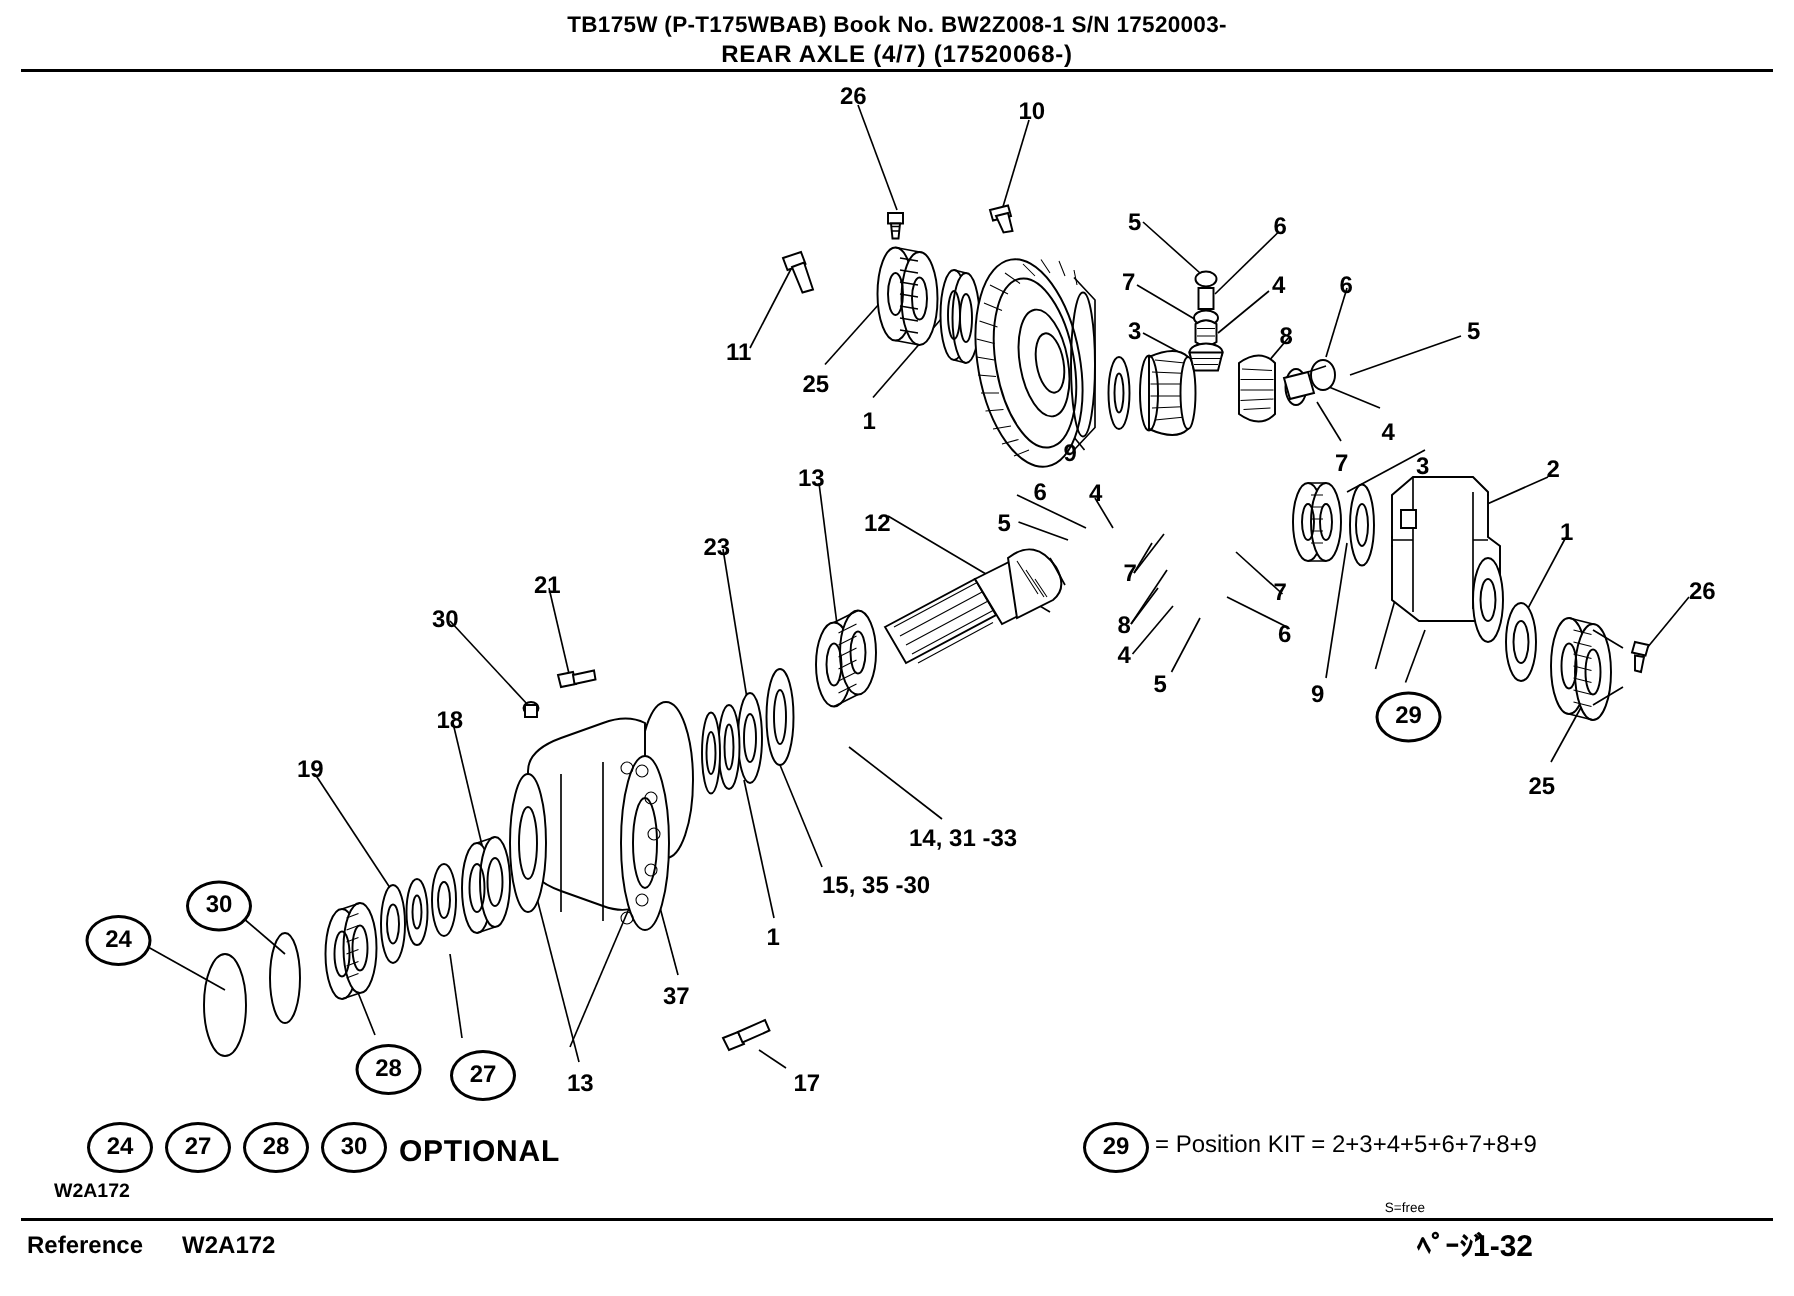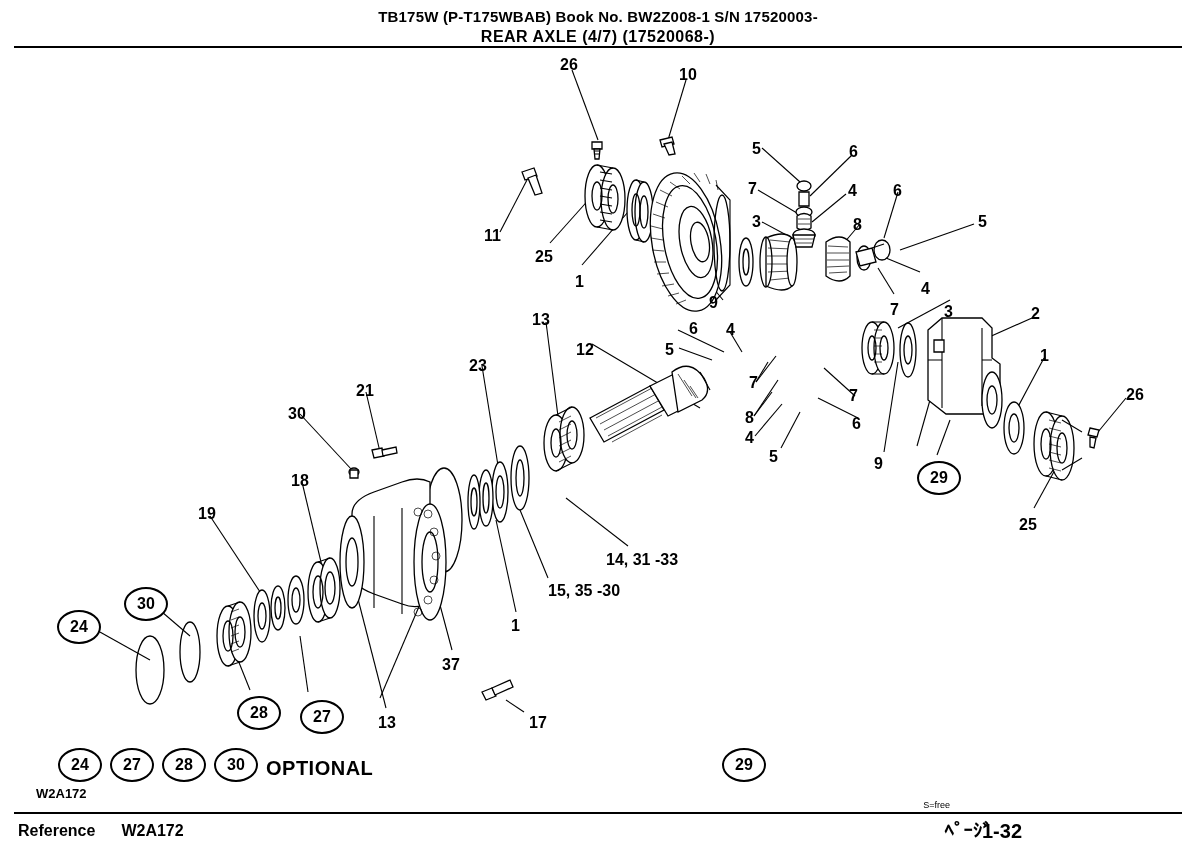--- a/index.html
+++ b/index.html
@@ -363,20 +363,21 @@
   <div class="circnum" style="left:237px;top:696px;">28</div>
   <div class="circnum" style="left:300px;top:700px;">27</div>
 
   <div class="circnum" style="left:58px;top:748px;">24</div>
   <div class="circnum" style="left:110px;top:748px;">27</div>
   <div class="circnum" style="left:162px;top:748px;">28</div>
   <div class="circnum" style="left:214px;top:748px;">30</div>
   <div class="optional" style="left:266px;top:757px;">OPTIONAL</div>
 
   <div class="circnum" style="left:722px;top:748px;">29</div>
+  <div class="kitline" style="left:770px;top:755px;">= Position KIT = 2+3+4+5+6+7+8+9</div>
 
   <div class="foot-left">W2A172</div>
   <div class="foot-ref">
     <span>Reference</span><span class="code">W2A172</span>
   </div>
   <div class="foot-sfree">S=free</div>
   <div class="foot-jp">ﾍﾟｰｼﾞ</div>
   <div class="foot-page">1-32</div>
 
 </div>

